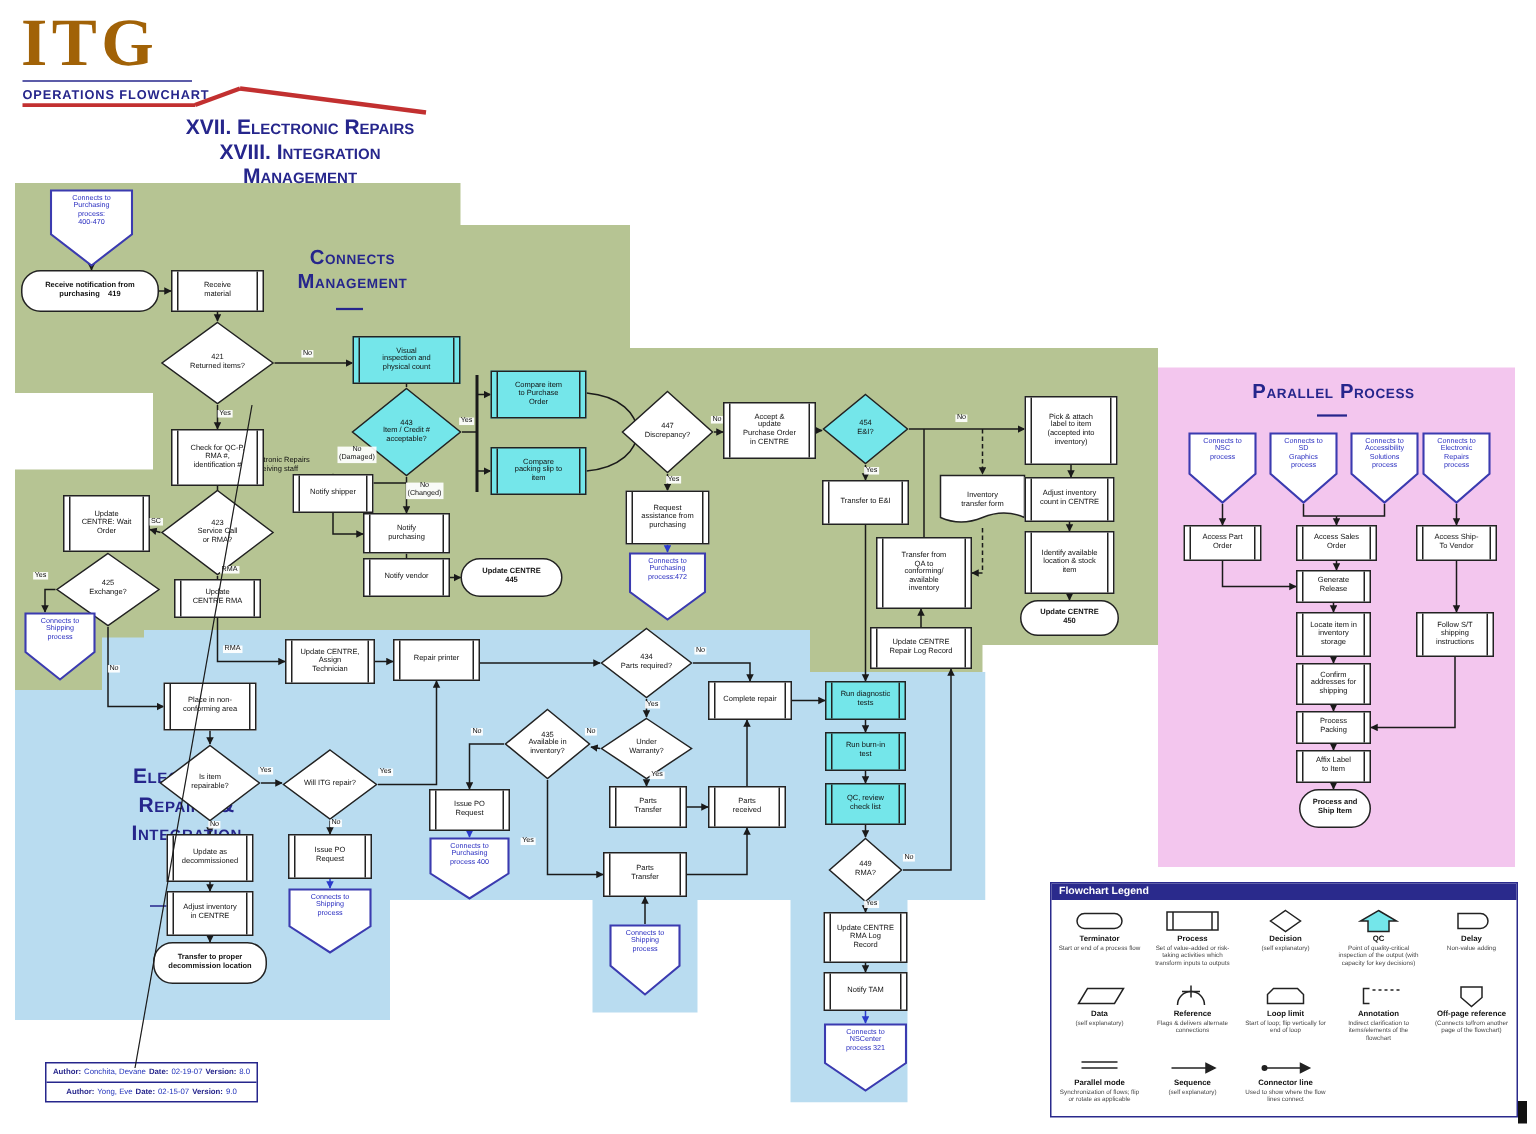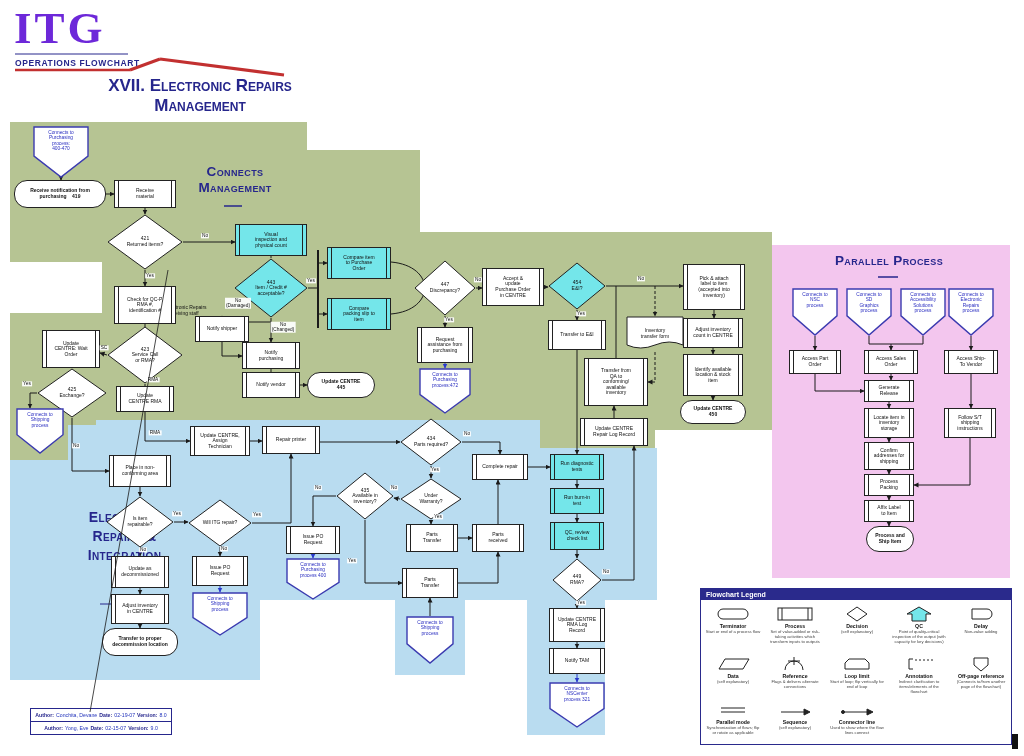--- a/index.html
+++ b/index.html
@@ -25,21 +25,21 @@
   .node.ann::before,.node.ann::after{content:"";position:absolute;left:0;width:4px;height:1px;background:#333;}
   .node.ann::before{top:0}.node.ann::after{bottom:0}
   .elabel{position:absolute;transform:translate(-50%,-50%);font-size:4.8px;line-height:1.1;
           background:rgba(255,255,255,.92);padding:0 1px;text-align:center;color:#111;z-index:4;}
   .rtitle{position:absolute;font-weight:bold;font-variant:small-caps;text-align:center;z-index:2;letter-spacing:.4px;}
   #logo{position:absolute;left:14px;top:2px;font-family:"Liberation Serif",serif;font-weight:bold;
         font-size:45px;letter-spacing:3px;z-index:2;}
   #tagline{position:absolute;left:15px;top:58px;font-size:8.5px;font-weight:bold;letter-spacing:.6px;
            text-transform:uppercase;z-index:2;}
   #maintitle{position:absolute;left:85px;top:76px;width:230px;text-align:center;font-weight:bold;
-             font-size:17px;font-variant:small-caps;line-height:1.18;z-index:2;}
+             font-size:14px;font-variant:small-caps;line-height:1.18;z-index:2;}
   #authors{position:absolute;left:30px;top:708px;width:140px;border:1px solid #26268c;background:#fff;
            font-size:5.2px;color:#2233bb;z-index:3;}
   #authors .row{display:flex;gap:2px;justify-content:center;padding:3px 2px;white-space:nowrap;}
   #authors .row+.row{border-top:1px solid #26268c;}
   #authors b{color:#26268c;}
   #legend{position:absolute;left:700px;top:588px;width:312px;height:157px;border:1.5px solid #2a2a8c;
           background:#fff;box-sizing:border-box;z-index:3;}
   #legend .ltitle{background:#2a2a8c;color:#fff;font-size:7px;font-weight:bold;padding:2px 5px;}
   .lcell{position:absolute;width:60px;text-align:center;}
   .lcell .lic{height:18px;display:flex;align-items:center;justify-content:center;}
@@ -145,24 +145,25 @@
       <path d="M970,438 L970,485 L914,485" fill="none" stroke="#1a1a1a" stroke-width="1" marker-end="url(#mk)"></path>
       <path d="M15,54 L128,54" fill="none" stroke="#26268c" stroke-width="1"></path>
       <path d="M15,70 L130,70" fill="none" stroke="#c23030" stroke-width="2.5"></path>
       <path d="M130,70 L160,59" fill="none" stroke="#c23030" stroke-width="3"></path>
       <path d="M160,59 L284,75" fill="none" stroke="#c23030" stroke-width="3"></path>
       <path d="M224,206 L242,206" fill="none" stroke="#26268c" stroke-width="1.5"></path>
       <path d="M878,277 L898,277" fill="none" stroke="#26268c" stroke-width="1.5"></path>
       <path d="M100,604 L150,604" fill="none" stroke="#26268c" stroke-width="1"></path>
     </svg>
 
-  <div id="logo" style="color: #6d28d9;">ITG</div>
+  <div id="logo" style="color: #a16207;">ITG</div>
   <div id="tagline" style="color: rgb(38, 38, 140);">Operations Flowchart</div>
   <div id="maintitle" style="color: rgb(38, 38, 140);">
     <div>XVII. Electronic Repairs</div>
+    <div>XVIII. Integration</div>
     <div>Management</div>
   </div>
 
   <div class="rtitle" style="left: 170px; top: 164px; width: 130px; font-size: 13.5px; line-height: 1.2; color: rgb(38, 38, 140);">
     <div>Connects</div>
     <div>Management</div>
   </div>
   <div class="rtitle" style="left: 800px; top: 253px; width: 178px; font-size: 13.5px; color: rgb(38, 38, 140);">Parallel Process</div>
   <div class="rtitle" style="left: 22px; top: 508px; width: 205px; font-size: 14px; line-height: 1.35; color: rgb(38, 38, 140);">
     <div>Electronic</div>

